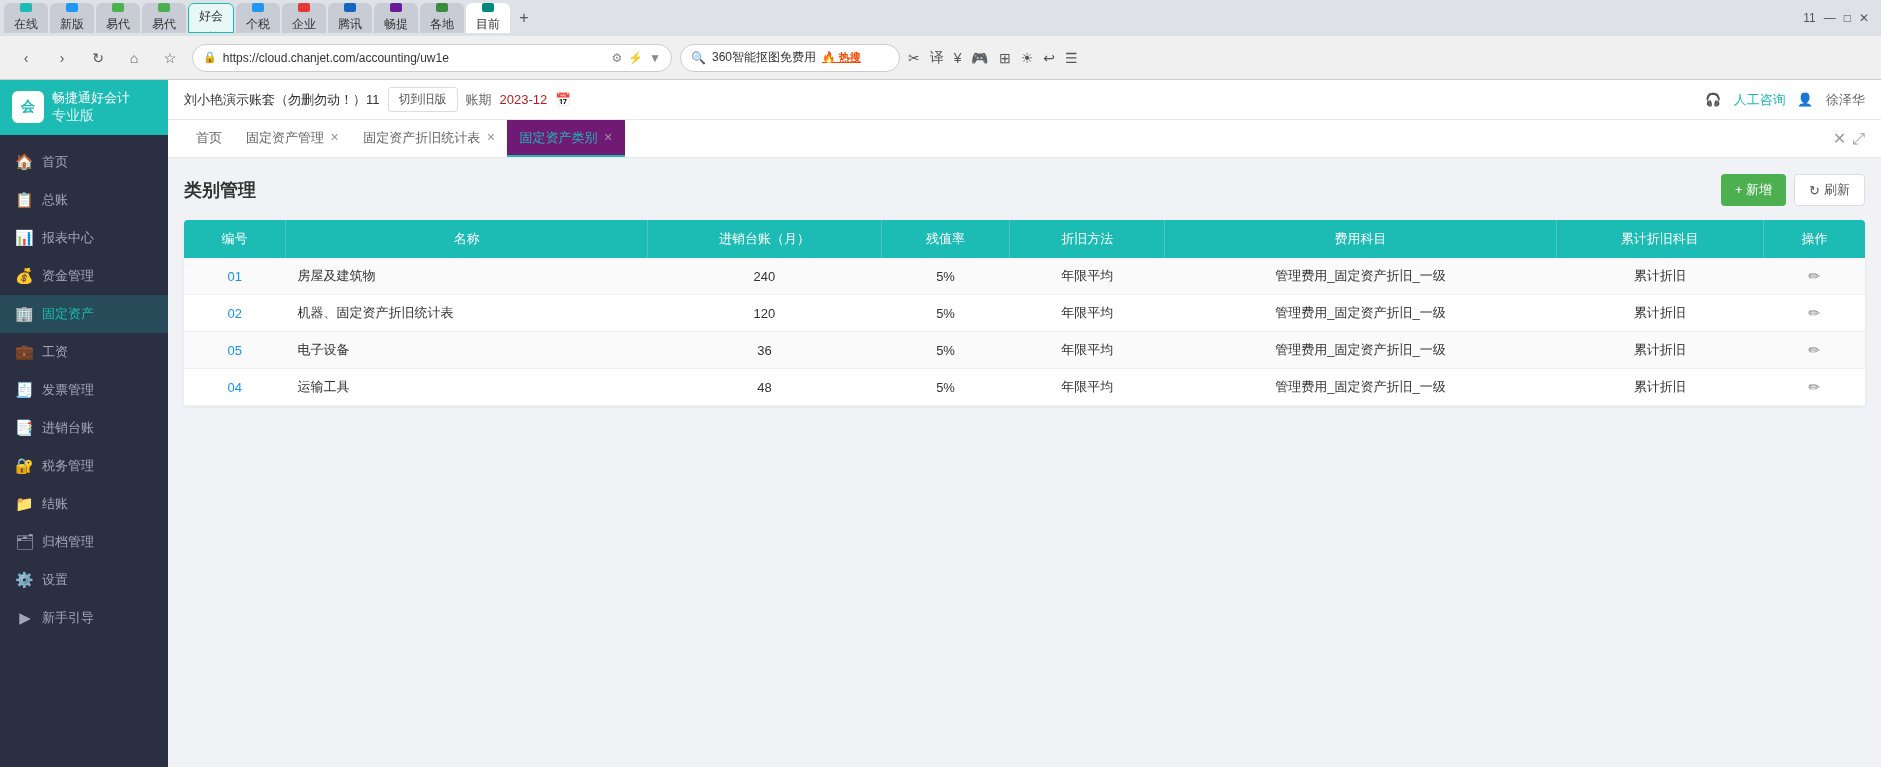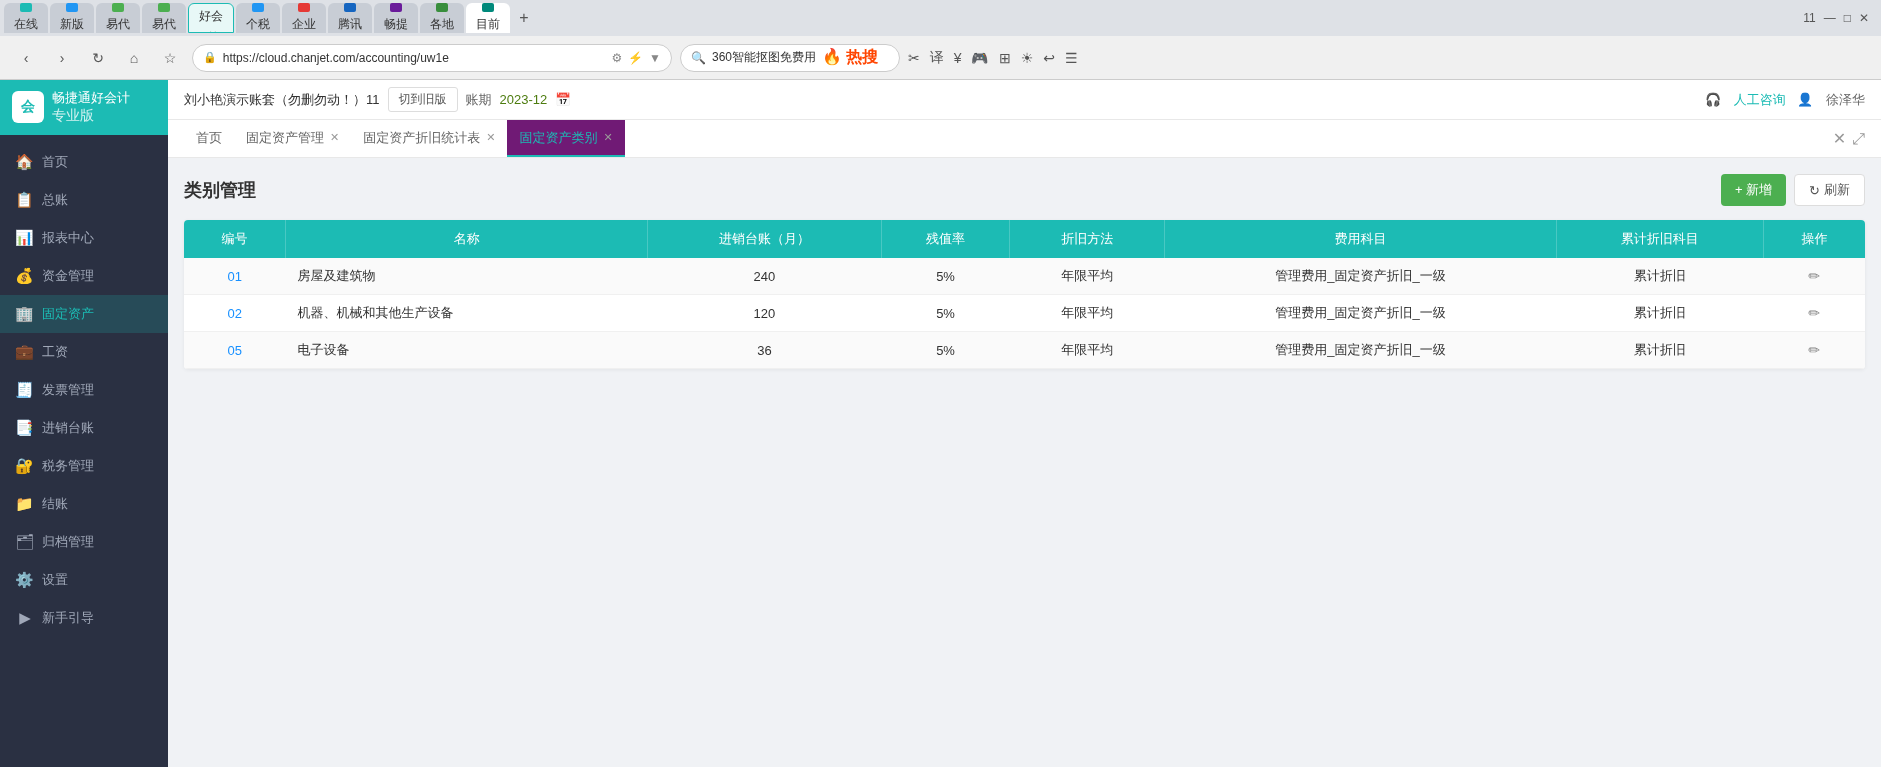--- a/index.html
+++ b/index.html
@@ -11,21 +11,21 @@
     .tab-new-btn { width: 24px; height: 24px; display: flex; align-items: center; justify-content: center; color: #555; font-size: 16px; cursor: pointer; border-radius: 50%; }
     .tab-spacer { flex: 1; }
     .tab-controls { display: flex; align-items: center; gap: 8px; font-size: 12px; color: #555; padding-right: 8px; }
 
     .address-bar { display: flex; align-items: center; height: 44px; background: #f0f0f0; padding: 0 12px; gap: 8px; border-bottom: 1px solid #ccc; }
     .nav-btn { width: 28px; height: 28px; display: flex; align-items: center; justify-content: center; color: #555; cursor: pointer; border-radius: 50%; font-size: 14px; }
     .url-bar { flex: 1; max-width: 480px; height: 28px; background: #fff; border: 1px solid #ccc; border-radius: 14px; display: flex; align-items: center; padding: 0 10px; gap: 6px; font-size: 12px; color: #333; }
     .url-lock { color: #5a9a5a; font-size: 11px; }
     .url-text { flex: 1; color: #333; font-size: 12px; overflow: hidden; white-space: nowrap; text-overflow: ellipsis; }
     .search-bar { flex: 1; max-width: 220px; height: 28px; background: #fff; border: 1px solid #ccc; border-radius: 14px; display: flex; align-items: center; padding: 0 10px; gap: 6px; font-size: 12px; color: #333; }
-    .hot-tag { color: #ff4500; font-size: 16px; font-weight: bold; }
+    .hot-tag { color: #ff4500; font-size: 11px; font-weight: bold; text-decoration: underline; }
     .toolbar-icons { display: flex; align-items: center; gap: 10px; font-size: 14px; color: #555; }
 
     
     .app-wrapper { display: flex; height: calc(100vh - 80px); }
 
     
     .sidebar { width: 168px; background: #2a3042; flex-shrink: 0; display: flex; flex-direction: column; overflow-y: auto; }
     .sidebar-logo { background: #1cbbb4; padding: 10px 12px; display: flex; align-items: center; gap: 8px; }
     .logo-icon { width: 32px; height: 32px; background: #fff; border-radius: 6px; display: flex; align-items: center; justify-content: center; color: #1cbbb4; font-weight: bold; font-size: 14px; }
     .logo-text { color: #fff; font-size: 13px; line-height: 1.3; }
@@ -36,21 +36,21 @@
     .menu-item .menu-icon { width: 18px; height: 18px; display: flex; align-items: center; justify-content: center; font-size: 15px; flex-shrink: 0; }
 
     
     .main-content { flex: 1; display: flex; flex-direction: column; background: #f0f2f5; overflow: hidden; }
 
     
     .app-header { background: #fff; height: 40px; display: flex; justify-content: space-between; padding: 0 16px; border-bottom: 1px solid #e8e8e8; flex-shrink: 0; }
     .header-left { display: flex; align-items: center; gap: 8px; font-size: 13px; }
     .user-name { color: #333; font-weight: 500; }
     .period-label { color: #666; }
-    .period-value { color: #4d7c0f; font-weight: 500; }
+    .period-value { color: #b91c1c; font-weight: 500; }
     .header-btn { padding: 3px 10px; border: 1px solid #ddd; border-radius: 3px; font-size: 12px; color: #555; cursor: pointer; background: #fff; }
     .header-right { display: flex; align-items: center; gap: 12px; color: #666; font-size: 13px; }
 
     
     .breadcrumb-tabs { background: #fff; border-bottom: 1px solid #e8e8e8; display: flex; align-items: center; padding: 0 16px; height: 38px; gap: 0; flex-shrink: 0; }
     .breadcrumb-tab { display: flex; align-items: center; padding: 0 12px; height: 100%; font-size: 13px; color: #666; cursor: pointer; border-bottom: 2px solid transparent; gap: 6px; }
     .breadcrumb-tab.active { color: #1cbbb4; background: #701a75; border-bottom: 2px solid #1cbbb4; }
     .breadcrumb-tab .tab-x { color: #999; font-size: 11px; }
 
     
@@ -298,35 +298,45 @@
     <td class="name-cell">房屋及建筑物</td>
     <td>240</td>
     <td>5%</td>
     <td>年限平均</td>
     <td>管理费用_固定资产折旧_一级</td>
     <td>累计折旧</td>
     <td><span class="edit-icon">✏</span></td>
   </tr>
             <tr style="background: rgb(255, 255, 255);">
     <td class="link-cell">02</td>
-    <td class="name-cell">机器、机械和其他生产设备</td>
+    <td class="name-cell">机器、固定资产折旧统计表</td>
     <td>120</td>
     <td>5%</td>
     <td>年限平均</td>
     <td>管理费用_固定资产折旧_一级</td>
     <td>累计折旧</td>
     <td><span class="edit-icon">✏</span></td>
   </tr>
             <tr style="background: rgb(250, 250, 250);">
     <td class="link-cell">05</td>
     <td class="name-cell">电子设备</td>
     <td>36</td>
     <td>5%</td>
     <td>年限平均</td>
     <td>管理费用_固定资产折旧_一级</td>
     <td>累计折旧</td>
     <td><span class="edit-icon">✏</span></td>
   </tr>
+            <tr style="background: rgb(255, 255, 255);">
+    <td class="link-cell">04</td>
+    <td class="name-cell">运输工具</td>
+    <td>48</td>
+    <td>5%</td>
+    <td>年限平均</td>
+    <td>管理费用_固定资产折旧_一级</td>
+    <td>累计折旧</td>
+    <td><span class="edit-icon">✏</span></td>
+  </tr>
           </tbody>
       </table>
     </div>
   </div>
 </div>
 
 </body></html>

